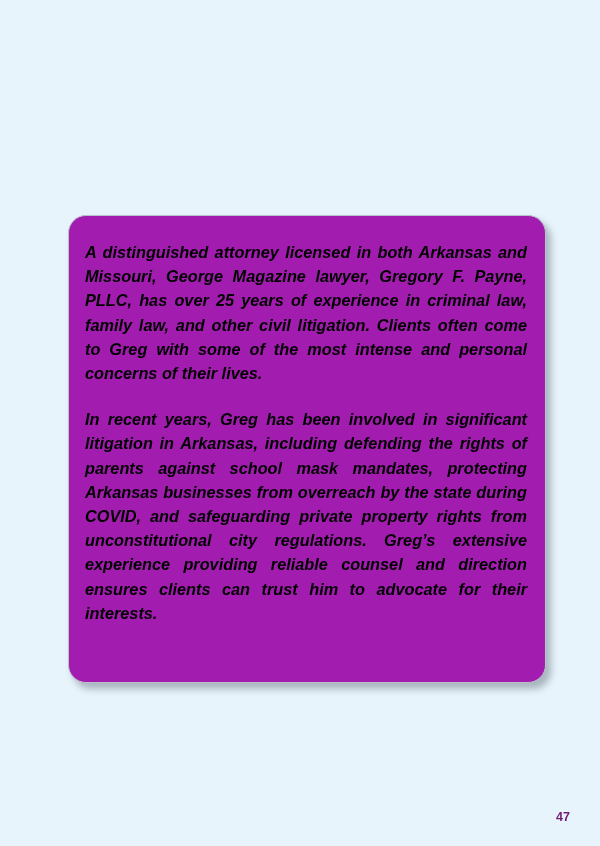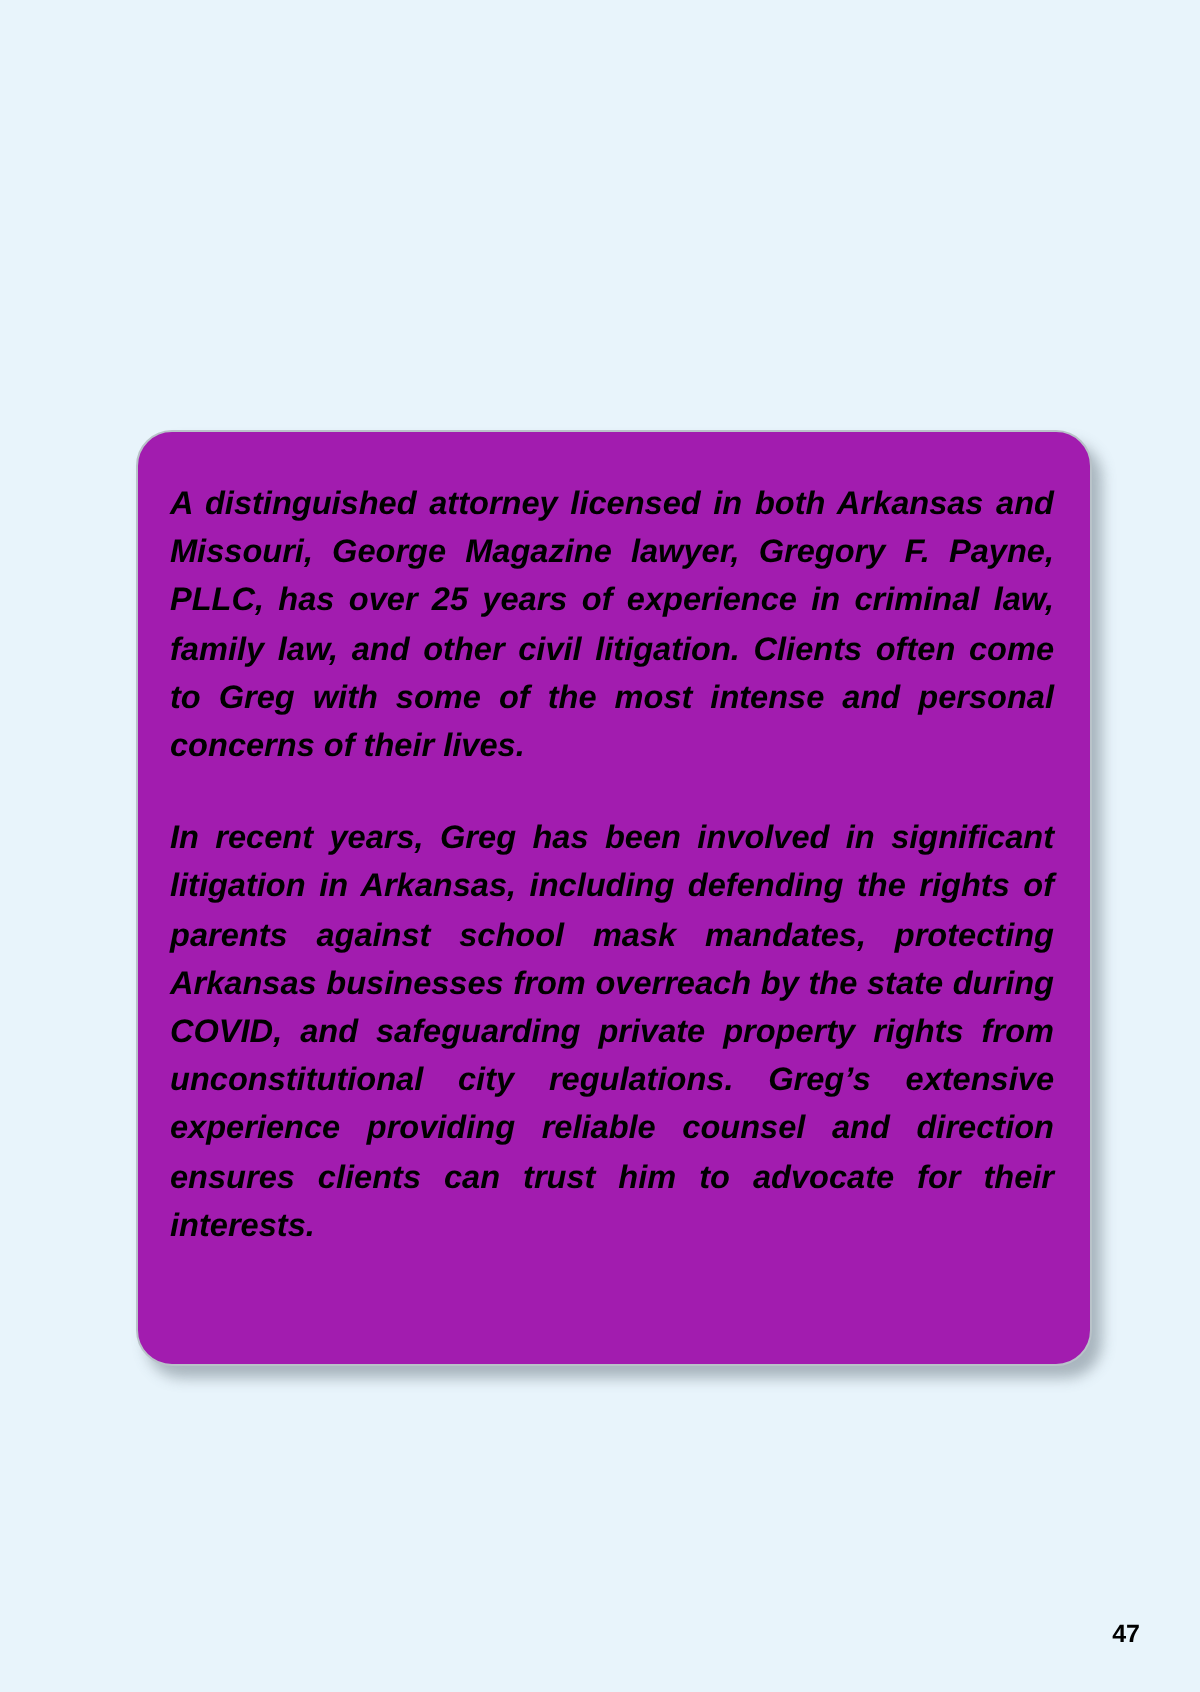--- a/index.html
+++ b/index.html
@@ -58,21 +58,21 @@
     margin-bottom: 0;
   }
 
   .page-number {
     position: absolute;
     right: 30px;
     bottom: 22px;
     font-family: "Liberation Sans", sans-serif;
     font-weight: bold;
     font-size: 12.5px;
-    color: #000000;
+    color: #701a75;
   }
 </style>
 </head>
 <body>
 
 <div class="page">
 
   <div class="card">
     <div class="card-inner">
       <p class="para">A distinguished attorney licensed in both Arkansas and Missouri, George Magazine lawyer, Gregory F. Payne, PLLC, has over 25 years of experience in criminal law, family law, and other civil litigation. Clients often come to Greg with some of the most intense and personal concerns of their lives.</p>

